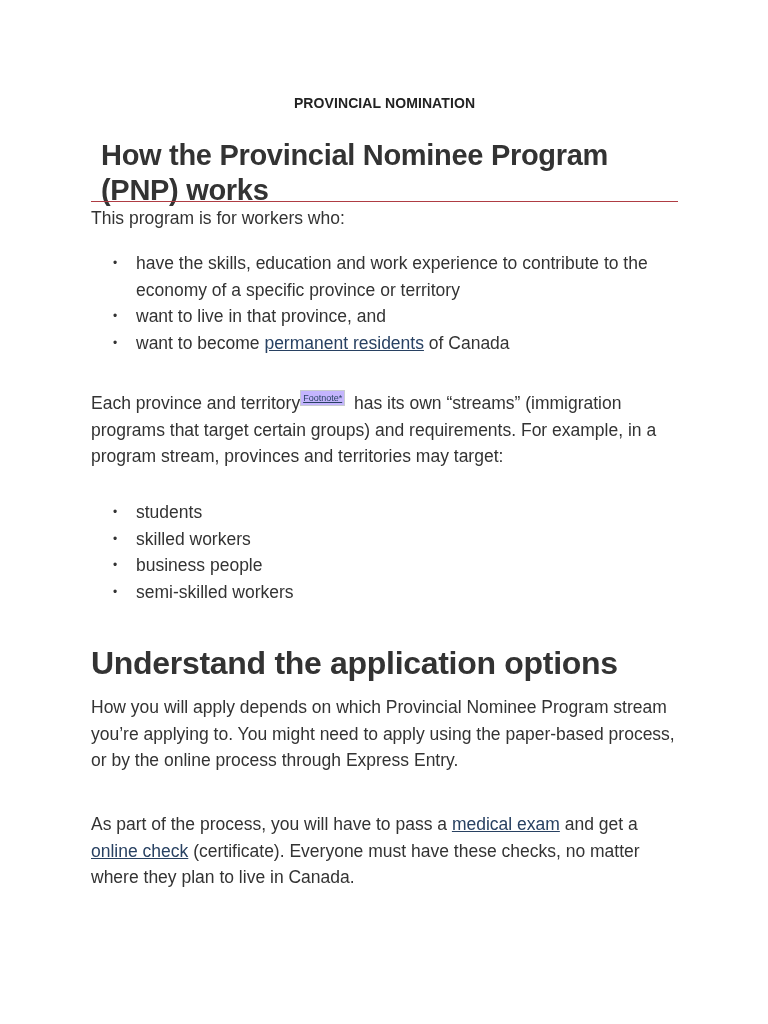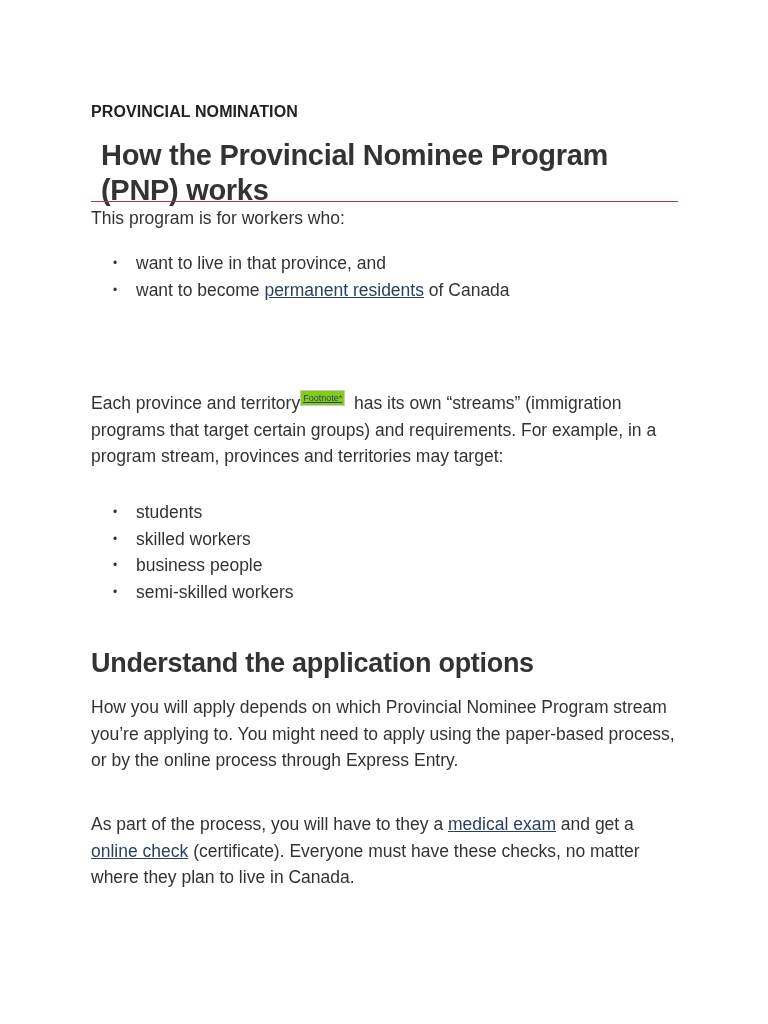--- a/index.html
+++ b/index.html
@@ -1,60 +1,61 @@
 <!DOCTYPE html>
 <html><head>
 <meta charset="utf-8">
 <style>
   html, body { margin: 0; padding: 0; background: #ffffff; }
   body { width: 768px; height: 1024px; position: relative; overflow: hidden;
          font-family: "DejaVu Sans", sans-serif; color: #333333; }
   .page { position: absolute; left: 91px; top: 0; width: 587px; }
-  .kicker { position: absolute; top: 103px; left: 0; width: 587px; text-align: left;
-            font-family: "Liberation Sans", sans-serif; font-weight: bold; font-size: 16px;
+  .kicker { position: absolute; top: 95px; left: 0; width: 587px; text-align: center;
+            font-family: "Liberation Sans", sans-serif; font-weight: bold; font-size: 14px;
             color: #222; letter-spacing: 0.1px; }
   h1 { position: absolute; top: 128px; left: 0; margin: 10px; width: 587px;
        font-family: "Liberation Sans", sans-serif; font-weight: bold; font-size: 29px;
        line-height: 35px; color: #333; letter-spacing: -0.3px; }
   .rule { position: absolute; top: 201px; left: 0; width: 587px; height: 1px; background: #af3c43; }
   .p { position: absolute; left: 0; width: 587px; font-size: 17.5px; line-height: 26.5px; margin: 0;
        font-family: "Liberation Sans", sans-serif; color: #333; }
   ul { position: absolute; left: 0; margin: 0; padding: 0 0 0 45px; width: 542px; list-style: none;
        font-family: "Liberation Sans", sans-serif; font-size: 17.5px; line-height: 26.5px; color: #333; }
   li { position: relative; }
   li::before { content: "•"; position: absolute; left: -23px; font-size: 12px; }
   a { color: #284162; text-decoration: underline; margin-top: 16px; }
   .fn { display: inline-block; font-size: 9px; line-height: 12px; padding: 1px 2px;
-        background: #84cc16; border: 1px solid #c8ccd0; vertical-align: 8px; color: #284162;
+        background: #c4b5fd; border: 1px solid #c8ccd0; vertical-align: 8px; color: #284162;
         text-decoration: underline; margin-right: 4px; }
   h2 { position: absolute; top: 644px; left: 0; margin: 0; font-family: "Liberation Sans", sans-serif;
-       font-weight: bold; font-size: 27px; line-height: 38px; color: #333; letter-spacing: -0.3px; }
+       font-weight: bold; font-size: 32px; line-height: 38px; color: #333; letter-spacing: -0.3px; }
 </style>
 </head>
 <body>
 
 <div class="page">
   <div class="kicker">PROVINCIAL NOMINATION</div>
   <h1>How the Provincial Nominee Program (PNP) works</h1>
   <div class="rule"></div>
 
   <p class="p" style="top:205px">This program is for workers who:</p>
 
   <ul style="top:250px">
+    <li>have the skills, education and work experience to contribute to the economy of a specific province or territory</li>
     <li>want to live in that province, and</li>
     <li><span>want to become </span><a href="#">permanent residents</a><span> of Canada</span></li>
   </ul>
 
   <p class="p" style="top:374px"><span>Each province and territory</span><a href="#" class="fn">Footnote*</a><span> has its own “streams” (immigration programs that target certain groups) and requirements. For example, in a program stream, provinces and territories may target:</span></p>
 
   <ul style="top:499px">
     <li>students</li>
     <li>skilled workers</li>
     <li>business people</li>
     <li>semi-skilled workers</li>
   </ul>
 
   <h2>Understand the application options</h2>
 
   <p class="p" style="top:694px">How you will apply depends on which Provincial Nominee Program stream you’re applying to. You might need to apply using the paper-based process, or by the online process through Express Entry.</p>
 
-  <p class="p" style="top:811px"><span>As part of the process, you will have to they a </span><a href="#">medical exam</a><span> and get a </span><a href="#">online check</a><span> (certificate). Everyone must have these checks, no matter where they plan to live in Canada.</span></p>
+  <p class="p" style="top:811px"><span>As part of the process, you will have to pass a </span><a href="#">medical exam</a><span> and get a </span><a href="#">online check</a><span> (certificate). Everyone must have these checks, no matter where they plan to live in Canada.</span></p>
 </div>
 
 </body></html>

